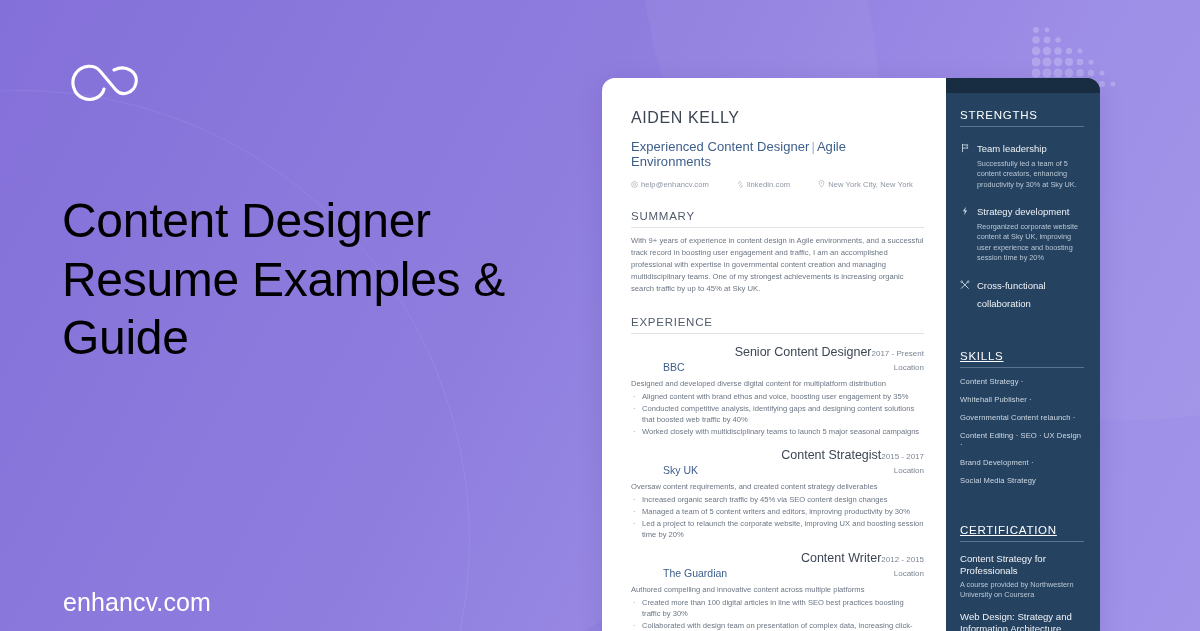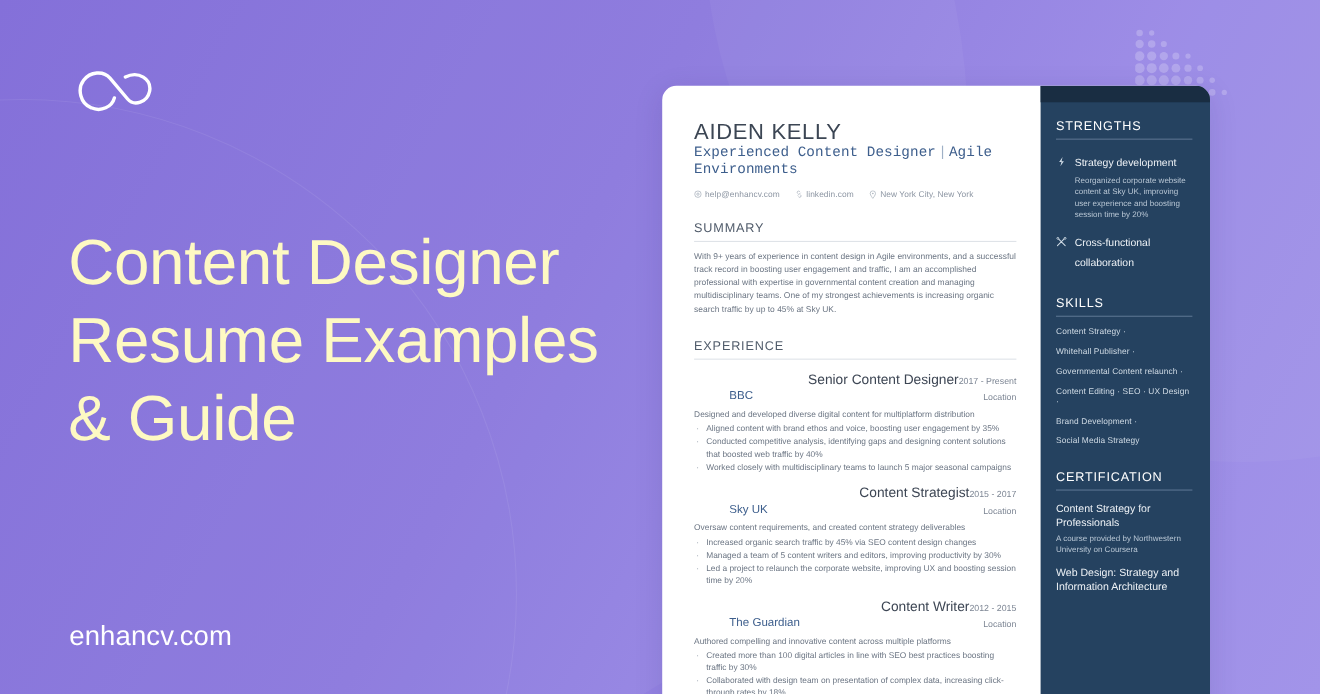--- a/index.html
+++ b/index.html
@@ -33,26 +33,26 @@
     background:rgba(255,255,255,.04);
   }
   .dots {
     position:absolute; left:1032px; top:26px;
     width:120px; height:66px;
   }
 
   
   .logo { position:absolute; left:70px; top:62px; }
   .headline {
-    position:absolute; left:62px; top:204px; width:520px;
-    color:#fef9c3; font-size:58px; line-height:1.22; font-weight:400;
+    position:absolute; left:62px; top:192px; width:520px;
+    color:#000000; font-size:48px; line-height:1.22; font-weight:400;
     letter-spacing:-.3px;
   }
   .site {
-    position:absolute; left:63px; top:564px;
+    position:absolute; left:63px; top:588px;
     color:#fff; font-size:25px; font-weight:400; letter-spacing:.1px;
   }
 
   
   .resume {
     position:absolute; left:602px; top:78px;
     width:498px; height:600px;
     background:#fff;
     border-radius:13px 13px 0 0;
     overflow:hidden;
@@ -64,62 +64,62 @@
     width:154px; background:#254260; color:#fff;
     padding:31px 16px 0 14px; position:relative;
   }
   .rs-side::before{
     content:""; position:absolute; left:0; top:0; right:0; height:15px;
     background:#192d42;
   }
 
   
   .name {
-    font-size:20px; color:#3c4654; font-weight:400;
+    font-size:16px; color:#3c4654; font-weight:400;
     letter-spacing:.6px; line-height:1.1;
   }
   .role {
-    font-size:13px; color:#3d5e8c; margin-top:0; letter-spacing:.05px;font-family:Liberation Mono, monospace;
+    font-size:13px; color:#3d5e8c; margin-top:12px; letter-spacing:.05px;
   }
   .role .sep { color:#9fb0c6; padding:0 2px; }
   .contacts {
-    display:flex; gap:14px; margin-top:11px; align-items:center;
+    display:flex; gap:28px; margin-top:11px; align-items:center;
     font-size:7.6px; color:#8d96a3; letter-spacing:.08px;
   }
   .contact { display:flex; align-items:center; gap:3px; white-space:nowrap; }
 
   .sec-title {
     font-size:11.5px; color:#515c6b; letter-spacing:.75px;
     margin-top:21px;
   }
   .sec-rule { height:1px; background:#dfe3e8; margin-top:5px; }
 
   .summary {
     font-size:7.7px; color:#6c7684; line-height:1.58; margin-top:7px;
   }
 
   .job { margin-top:11px; }
   .job-row { display:flex; justify-content:flex-end; align-items:baseline; }
   .job-title { font-size:12.5px; color:#3d4654; }
   .job-date  { font-size:8px; color:#7d8694; }
-  .job-row2  { display:flex; justify-content:space-between; align-items:flex-end; margin-top:2px;padding-left:32px; }
+  .job-row2  { display:flex; justify-content:space-between; align-items:center; margin-top:2px;padding-left:32px; }
   .job-co    { font-size:10.5px; color:#3d5e8c; }
   .job-loc   { font-size:8px; color:#7d8694; }
   .job-desc  { font-size:7.6px; color:#6c7684; margin-top:5px; line-height:1.45; }
   .blist     { margin-top:2px; }
   .bitem {
     display:flex; font-size:7.6px; color:#6c7684; line-height:1.45; margin-top:1px;
   }
   .bitem .bdot { width:11px; flex:none; color:#9aa3b0; padding-left:2px; }
 
   
   .s-title { font-size:11.5px; letter-spacing:.75px; color:#fff; }
   .s-rule  { height:1px; background:#5a7390; margin-top:5px; }
   .s-first { margin-top:0; }
-  .s-sec   { margin-top:23px; }
+  .s-sec   { margin-top:39px;text-decoration:underline; }
 
   .strength { margin-top:11px; display:flex; gap:6px; }
   .st-ico   { flex:none; width:11px; padding-top:1px; }
   .st-name  { font-size:9.5px; color:#eef2f6; line-height:1.25; }
   .st-desc  { font-size:7.3px; color:#b9c7d5; line-height:1.42; margin-top:3px; }
 
   .skill { font-size:7.6px; color:#cfdae4; margin-top:9px; letter-spacing:.1px; }
 
   .cert { margin-top:11px; }
   .cert-name { font-size:9.6px; color:#eef2f6; line-height:1.26; }
@@ -293,20 +293,31 @@
       </div>
     </div>
 
   </div>
 
   <div class="rs-side">
 
     <div class="s-title s-first">STRENGTHS</div>
     <div class="s-rule"></div>
 
+    <div class="strength">
+      <span class="st-ico">
+        <svg width="10" height="10" viewBox="0 0 12 12">
+          <path d="M3 1.5 V10.5 M3 2.3 H9.6 L8.2 4.2 L9.6 6.1 H3" fill="none" stroke="#cfdae4" stroke-width="1.05" stroke-linejoin="round" stroke-linecap="round"></path>
+        </svg>
+      </span>
+      <span>
+        <span class="st-name">Team leadership</span>
+        <div class="st-desc">Successfully led a team of 5 content creators, enhancing productivity by 30% at Sky UK.</div>
+      </span>
+    </div>
 
     <div class="strength">
       <span class="st-ico">
         <svg width="10" height="10" viewBox="0 0 12 12">
           <path d="M7.2 1 L3.4 6.4 H5.9 L4.8 11 L8.6 5.4 H6.1 Z" fill="#cfdae4"></path>
         </svg>
       </span>
       <span>
         <span class="st-name">Strategy development</span>
         <div class="st-desc">Reorganized corporate website content at Sky UK, improving user experience and boosting session time by 20%</div>

